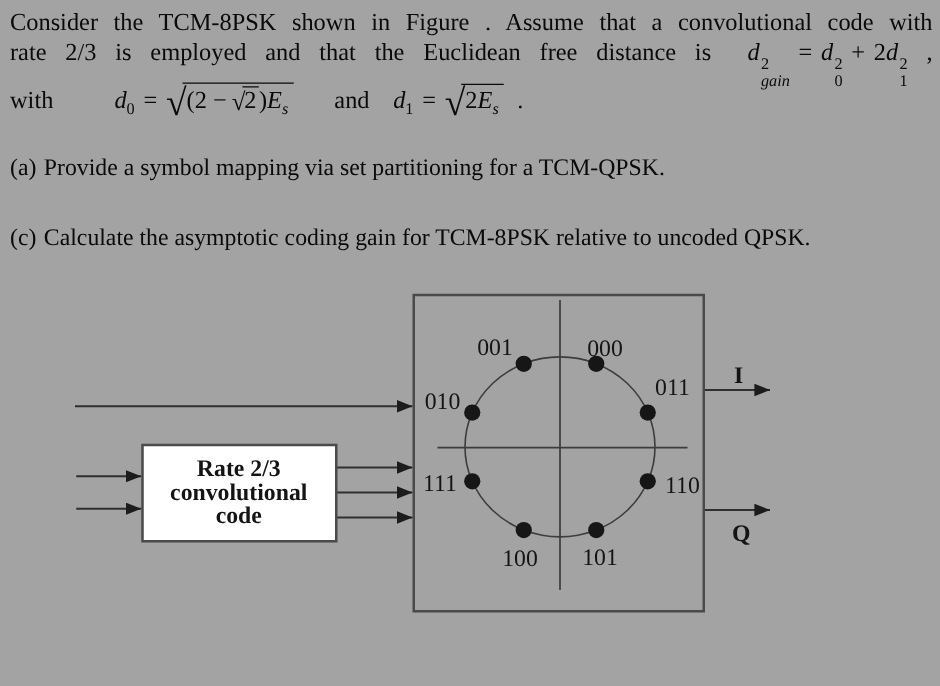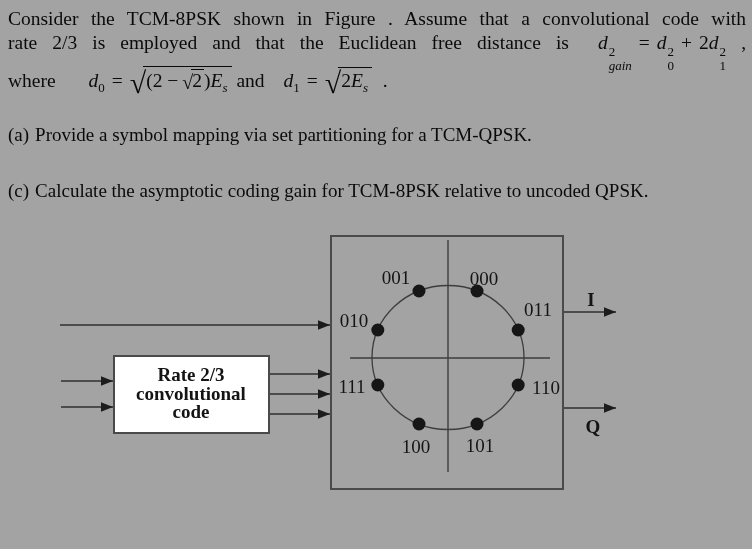--- a/index.html
+++ b/index.html
@@ -12,22 +12,22 @@
   .l2{top:31px;}
   .l3{position:absolute;left:8px;top:66px;font-size:19.5px;white-space:nowrap;}
   .item{position:absolute;left:8px;font-size:19px;white-space:nowrap;}
   .i-a{top:124px;text-align:center;}.i-b{top:152px;}.i-c{top:180px;}
   .ilabel{margin-right:6px;}
   
   .it{font-style:italic;}
   i{font-style:italic;}
   .mth{white-space:nowrap;}
   .gap14{margin-left:14px;}
-  .ml44{margin-left:28px;}
-  .ml28{}
+  .ml44{margin-left:44px;}
+  .ml28{margin-left:28px;}
   .ml10{margin-left:14px;}
   .ml6{margin-left:6px;}
   .stk{display:inline-flex;flex-direction:column;align-items:flex-start;line-height:1;
        vertical-align:-7px;margin-left:1px;}
   .stk span{font-size:13px;}
   .stk .ssub{margin-top:1px;}
   .op{margin:0 7px;}
   .msub{font-size:13px;}
   .rad{display:inline-block;white-space:nowrap;}
   .rsgn{display:inline-block;font-size:30px;line-height:1;vertical-align:-6px;
@@ -60,21 +60,21 @@
           <span class="ssup">2</span>
           <span class="ssub">0</span>
         </span><span class="op">+</span><span>2</span><i>d</i><span class="stk">
           <span class="ssup">2</span>
           <span class="ssub">1</span>
         </span></span>
     <span>,</span>
   </div>
 
   <div class="l3">
-    <span>where</span>
+    <span>with</span>
     <span class="mth ml44"><i>d</i><sub class="msub">0</sub><span class="op">=</span><span class="rad"><span class="rsgn">√</span><span class="rbar"><span>(2 −</span><span class="rad"><span class="rsgn">√</span><span class="rbar"><span>2</span></span></span><span>)</span><i>E</i><sub class="msub it">s</sub></span></span></span>
     <span class="ml28">and</span>
     <span class="mth ml10"><i>d</i><sub class="msub">1</sub><span class="op">=</span><span class="rad"><span class="rsgn">√</span><span class="rbar"><span>2</span><i>E</i><sub class="msub it">s</sub></span></span></span>
     <span class="ml6">.</span>
   </div>
 
   <div class="item i-a">
     <span class="ilabel">(a)</span><span>Provide a symbol mapping via set partitioning for a TCM-QPSK.</span>
   </div>
   <div class="item i-c">

